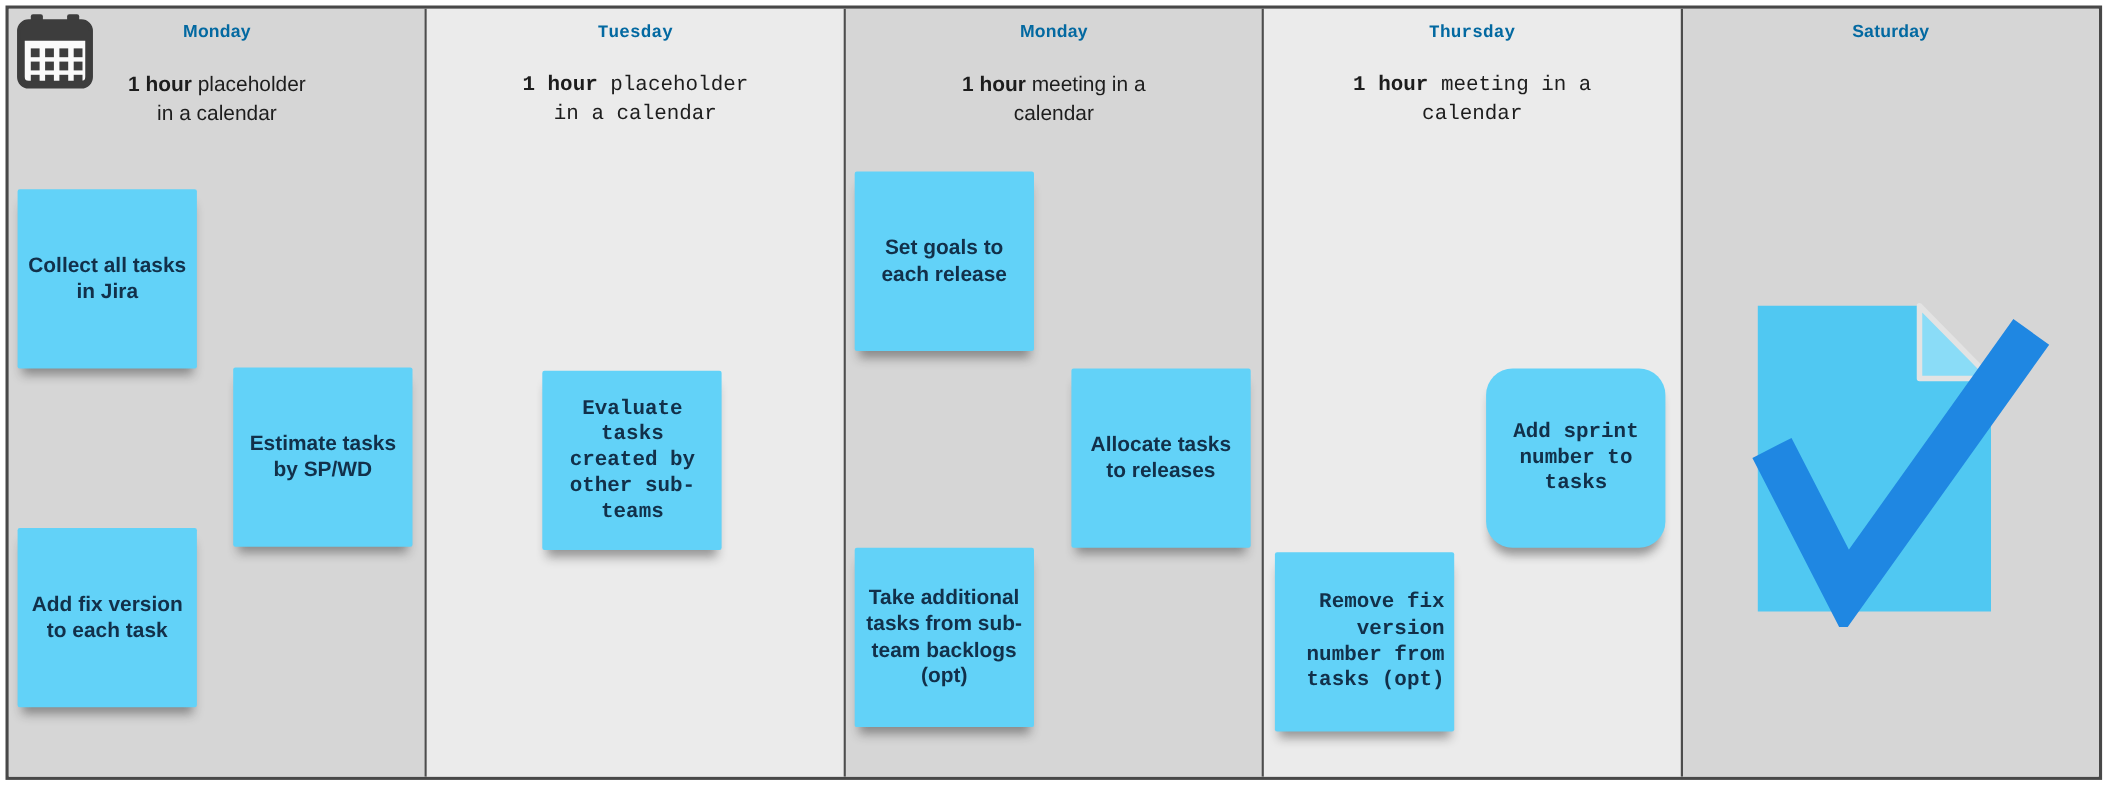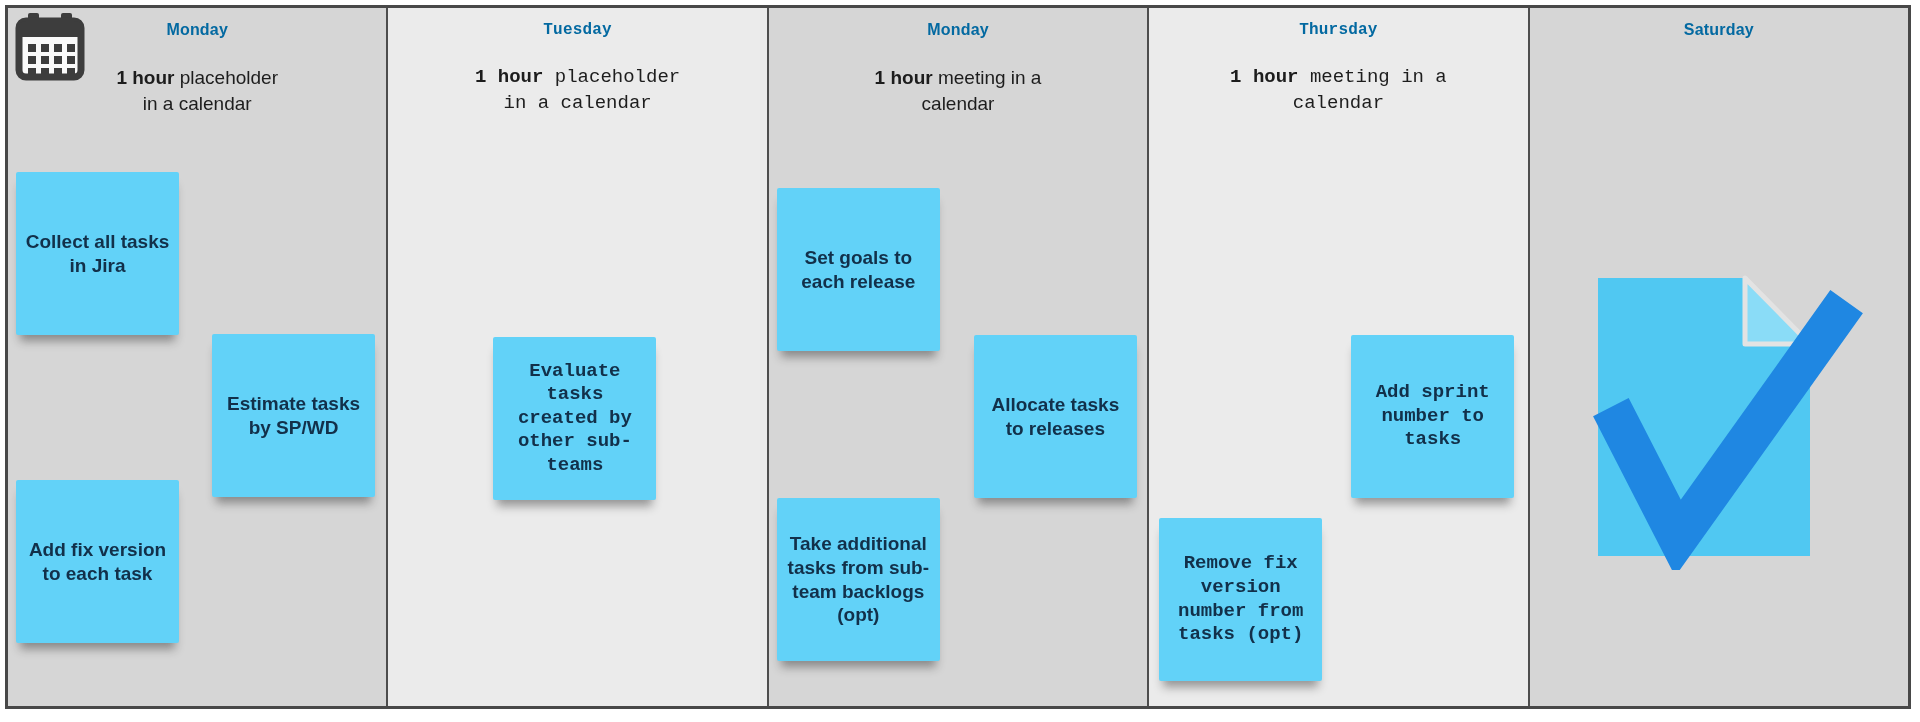--- a/index.html
+++ b/index.html
@@ -72,33 +72,33 @@
     </div>
     <div class="note" style="left:105px; top:329px;">Evaluate tasks created by other sub-teams</div>
   </div>
 
   <div class="col dark">
     <div class="col-header">Monday</div>
     <div class="subtitle">
       <div><span class="b">1 hour</span><span> meeting in a</span></div>
       <div>calendar</div>
     </div>
-    <div class="note" style="left:8px; top:180px;">Set goals to each release</div>
+    <div class="note" style="left:8px; top:148px;">Set goals to each release</div>
     <div class="note" style="left:205px; top:327px;">Allocate tasks to releases</div>
     <div class="note" style="left:8px; top:490px;">Take additional tasks from sub-team backlogs (opt)</div>
   </div>
 
   <div class="col light">
     <div class="col-header">Thursday</div>
     <div class="subtitle">
       <div><span class="b">1 hour</span><span> meeting in a</span></div>
       <div>calendar</div>
     </div>
-    <div class="note" style="left:202px; top:327px;">Add sprint number to tasks</div>
-    <div class="note" style="left:10px; top:510px;">Remove fix version number from tasks (opt)</div>
+    <div class="note" style="left:202px; top:327px;border-radius:24px;">Add sprint number to tasks</div>
+    <div class="note" style="left:10px; top:494px;text-align:right;">Remove fix version number from tasks (opt)</div>
   </div>
 
   <div class="col dark">
     <div class="col-header">Saturday</div>
     <svg class="doc-icon" viewBox="0 0 300 300">
       <path d="M8 8 H155 L220 74 V286 H8 Z" fill="#50c8f2"></path>
       <polygon points="155,8 220,74 155,74" fill="#8adcf7" stroke="#e3e3e3" stroke-width="5" stroke-linejoin="round"></polygon>
       <polyline points="30,155 88,268 245,48" fill="none" stroke="#1f87e2" stroke-width="40" stroke-linecap="square" stroke-linejoin="miter"></polyline>
     </svg>
   </div>

